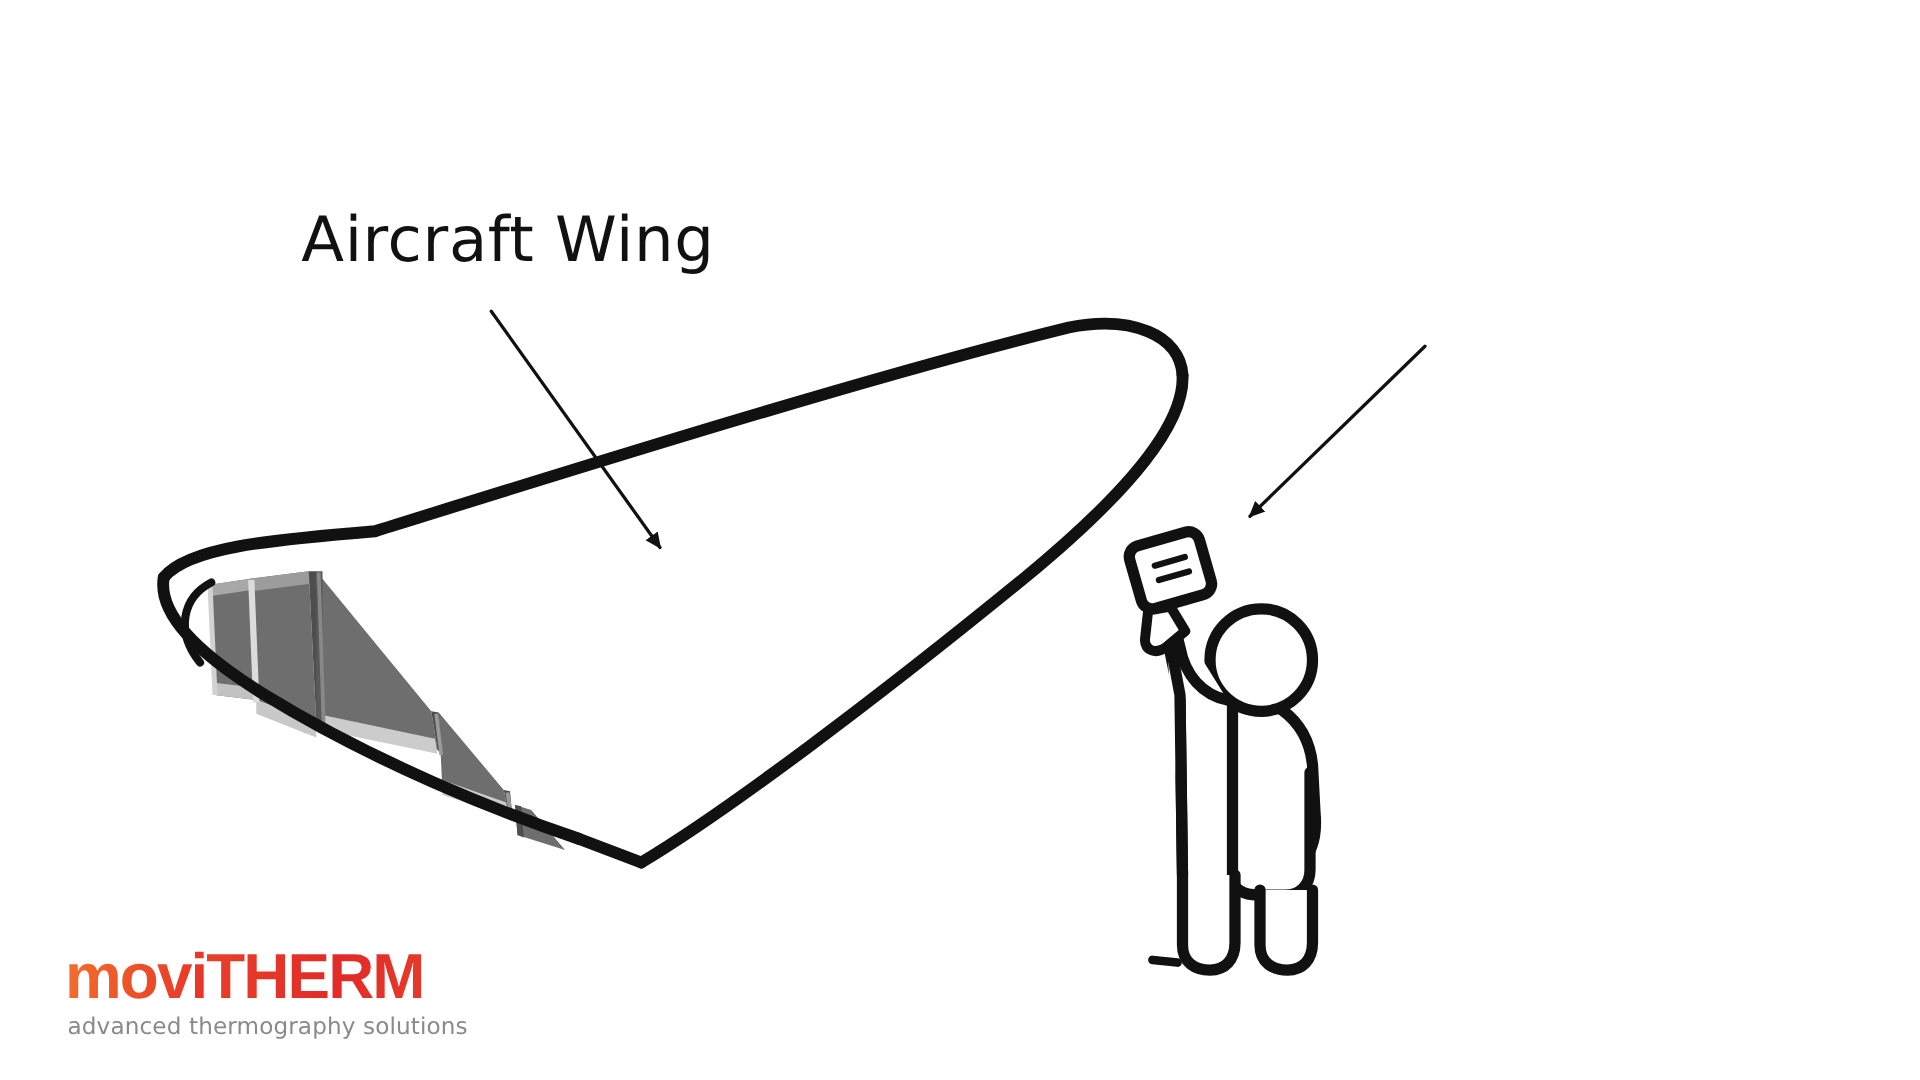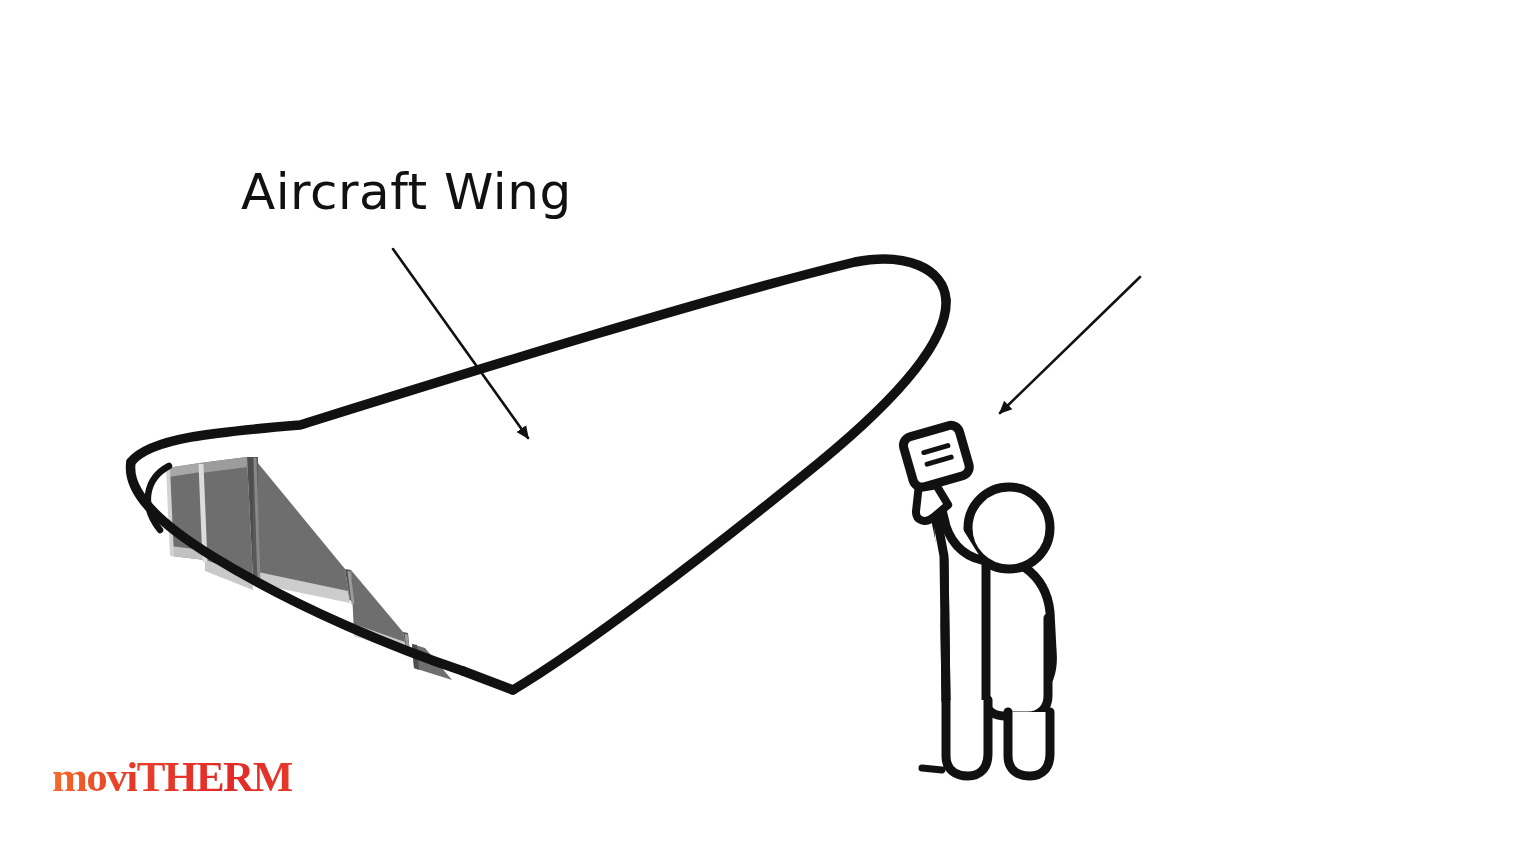--- a/index.html
+++ b/index.html
@@ -43,22 +43,22 @@
   #label-cam   { left: 1014px; top: 207px; }
 
   
   #logo {
     position: absolute;
     left: 52px;
     top: 755px;
     user-select: none;
   }
   #logo-wordmark {
-    font-family: Liberation Serif, serif;
-    font-size: 43px;
+    font-family: Liberation Sans, sans-serif;
+    font-size: 51px;
     font-weight: bold;
     line-height: 1;
     letter-spacing: -1.5px;
     white-space: nowrap;
     display: block;
   }
   #logo-movi {
     color: #ee5b2b;
     background: linear-gradient(100deg, #f4702c 0%, #ec5328 48%, #e53329 100%);
     -webkit-background-clip: text;
@@ -223,15 +223,16 @@
 
   </svg>
 
   <div class="anno-label" id="label-wing">Aircraft Wing</div>
 
 
   <div id="logo">
     <span id="logo-wordmark">
       <span id="logo-movi">movi</span><span id="logo-therm">THERM</span>
     </span>
+    <span id="logo-tagline">advanced thermography solutions</span>
   </div>
 
 </div>
 
 </body></html>

